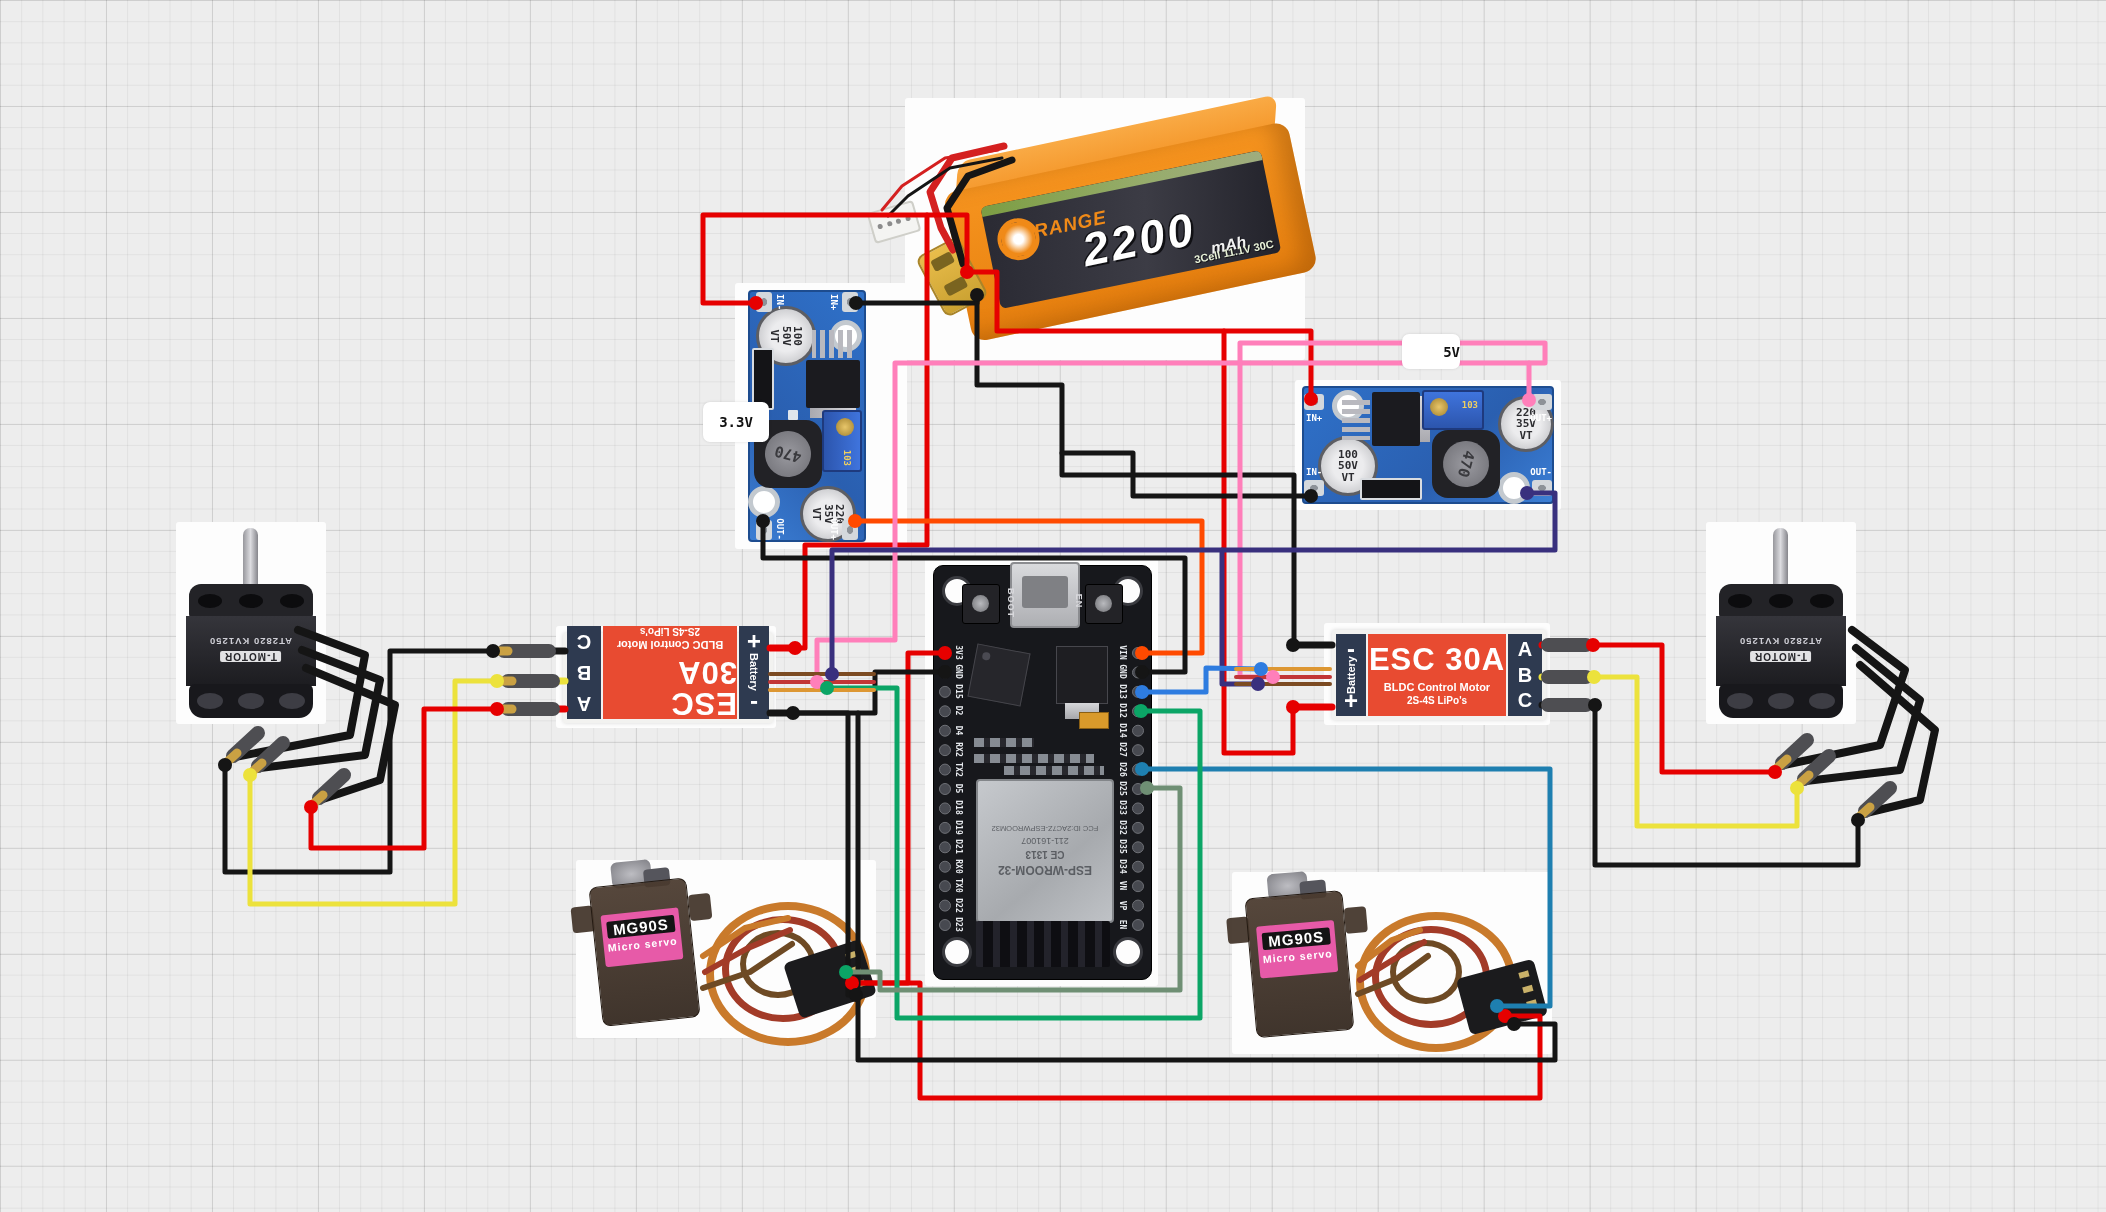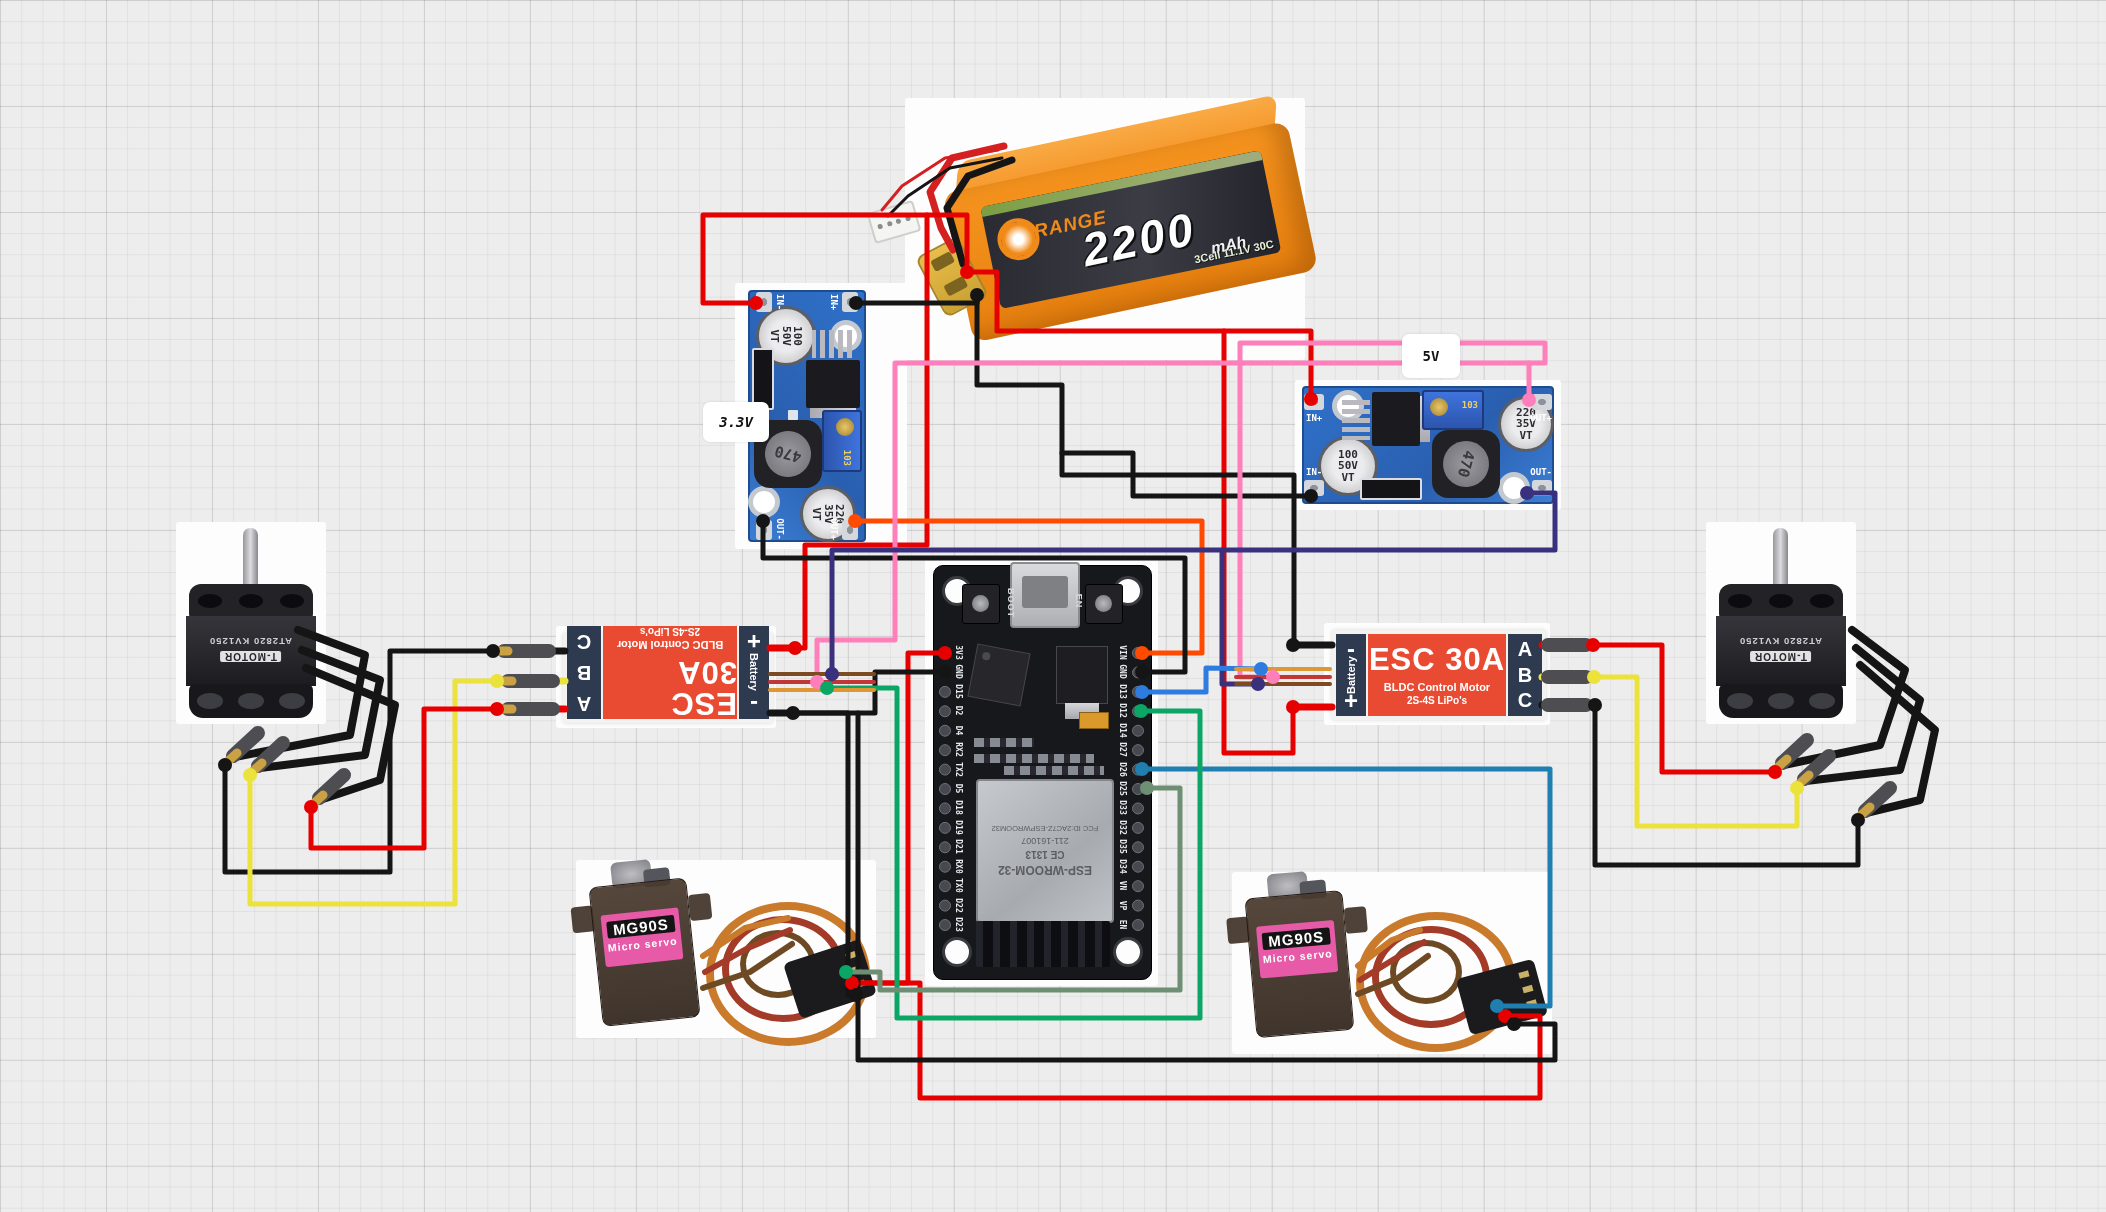--- a/index.html
+++ b/index.html
@@ -531,24 +531,24 @@
       <circle cx="1142" cy="692" r="7" fill="#2e7ce0"></circle>
       <circle cx="1261" cy="669" r="7" fill="#2e7ce0"></circle>
       <circle cx="1142" cy="769" r="7" fill="#1e7fb0"></circle>
       <circle cx="1497" cy="1006" r="7" fill="#1e7fb0"></circle>
       <circle cx="1141" cy="711" r="7" fill="#0ba566"></circle>
       <circle cx="827" cy="688" r="7" fill="#0ba566"></circle>
       <circle cx="846" cy="972" r="7" fill="#0ba566"></circle>
       <circle cx="1147" cy="788" r="7" fill="#6f8f74"></circle>
     </svg>
 
-  <div class="rail-label" style="left:703px;top:402px;width:66px;height:40px;font-style:italic;">
+  <div class="rail-label" style="left:703px;top:402px;width:66px;height:40px;">
     <span>3.3V</span>
   </div>
-  <div class="rail-label" style="left:1402px;top:334px;width:58px;height:44px;">
+  <div class="rail-label" style="left:1402px;top:334px;width:58px;height:35px;justify-content:flex-end;">
     <span>5V</span>
   </div>
 
 <div class="pinlbl" style="left: 945px; top: 648px;">3V3</div>
     <div class="pinlbl" style="left: 945px; top: 667.43px;">GND</div>
     <div class="pinlbl" style="left: 945px; top: 686.86px;">D15</div>
     <div class="pinlbl" style="left: 945px; top: 706.29px;">D2</div>
     <div class="pinlbl" style="left: 945px; top: 725.72px;">D4</div>
     <div class="pinlbl" style="left: 945px; top: 745.15px;">RX2</div>
     <div class="pinlbl" style="left: 945px; top: 764.58px;">TX2</div>

